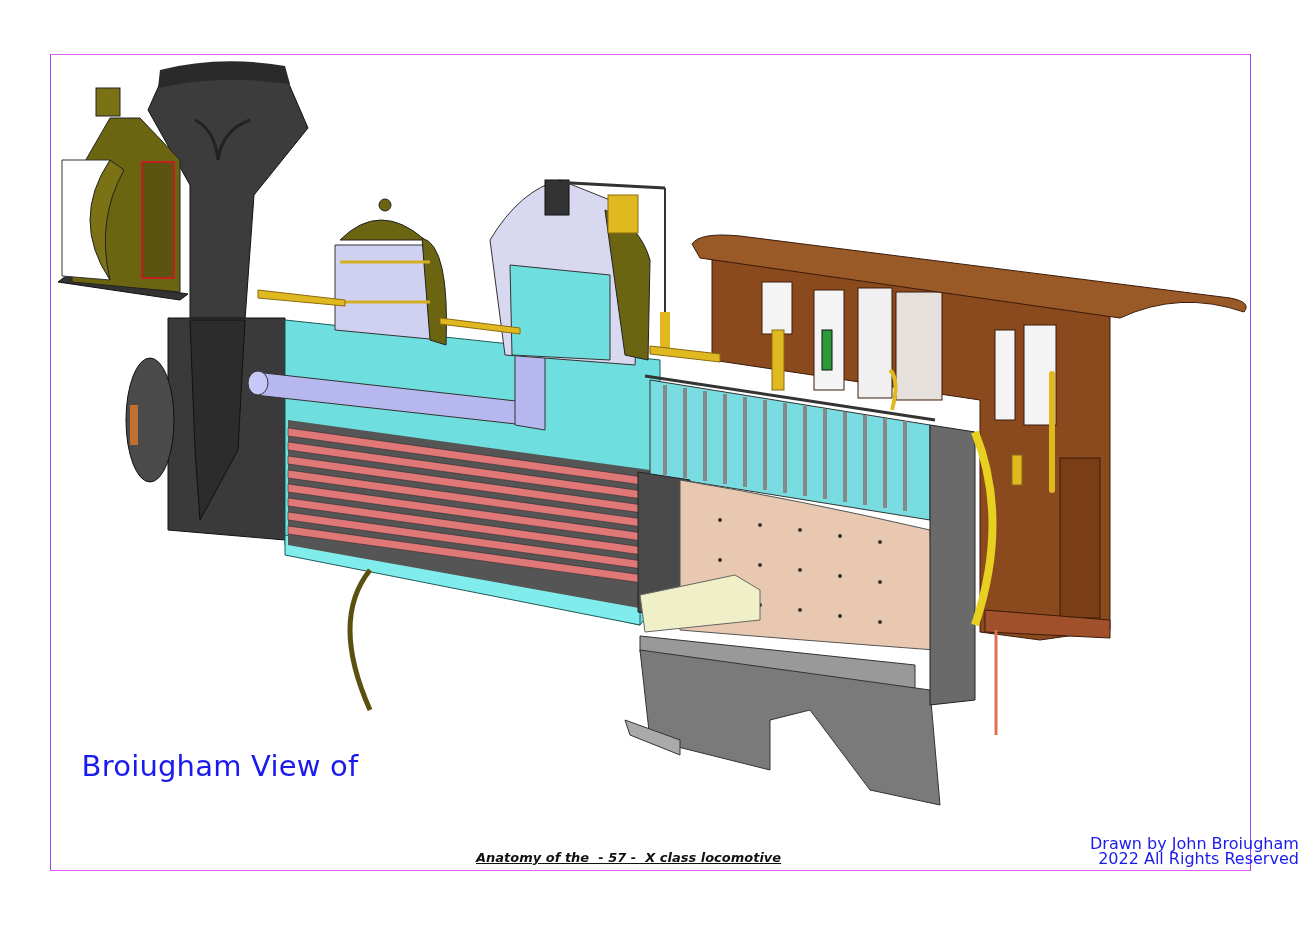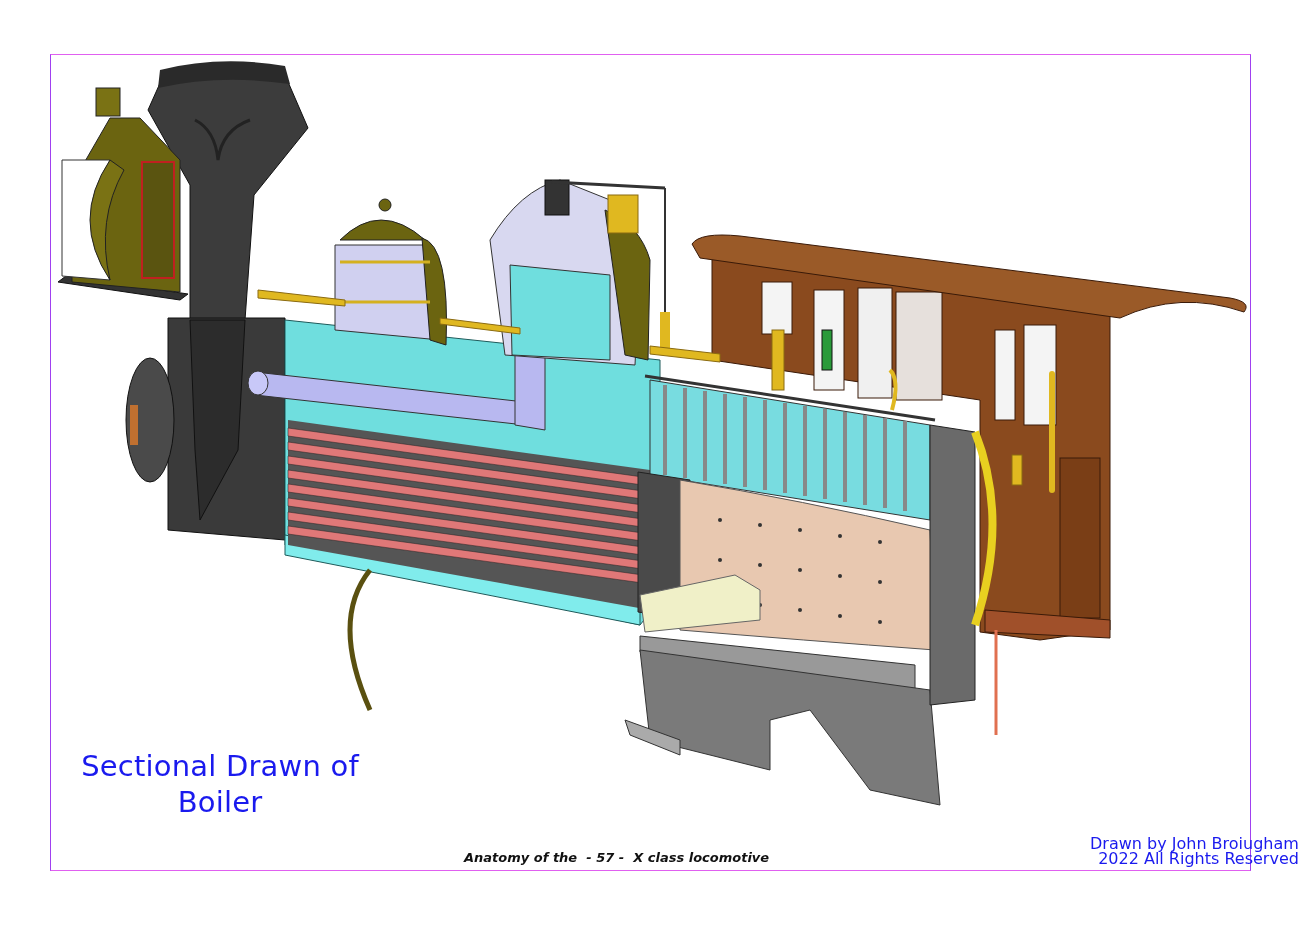--- a/index.html
+++ b/index.html
@@ -3,22 +3,22 @@
 <meta charset="utf-8">
 <style>
   html,body{margin:0;padding:0;background:#ffffff;}
   body{width:1306px;height:926px;position:relative;overflow:hidden;font-family:"DejaVu Sans",sans-serif;}
   .frame{position:absolute;left:50px;top:54px;width:1201px;height:817px;box-sizing:border-box;
     border-top:1.5px solid #e060f0;border-bottom:1.5px solid #e060f0;
     border-left:1.5px solid #a040f0;border-right:1.5px solid #a040f0;}
   .illustration{position:absolute;left:0;top:0;width:1306px;height:926px;}
   .title{position:absolute;left:70px;top:748px;width:300px;text-align:center;color:#1a1aee;
     font-family:"DejaVu Sans",sans-serif;font-size:29px;line-height:36px;letter-spacing:0.2px;}
-  .footer{position:absolute;left:464px;top:850px;color:#111;font-family:"DejaVu Sans",sans-serif;
-    font-style:italic;font-weight:bold;font-size:13px;white-space:pre;}
+  .footer{position:absolute;left:476px;top:850px;color:#111;font-family:"DejaVu Sans",sans-serif;
+    font-style:italic;font-weight:bold;font-size:13px;white-space:pre;text-decoration:underline;}
   .credit{position:absolute;left:1090px;top:836px;color:#1a1aee;font-family:"DejaVu Sans",sans-serif;
     font-size:16px;line-height:15px;text-align:right;}
 </style>
 </head>
 <body>
 
 <div class="frame"></div>
 
 <svg class="illustration" viewBox="0 0 1306 926" xmlns="http://www.w3.org/2000/svg">
 
@@ -175,22 +175,21 @@
     <rect x="822" y="330" width="10" height="40" fill="#2a9a3a" stroke="#111"></rect>
     <rect x="772" y="330" width="12" height="60" fill="#e0b820" stroke="#8a6a10"></rect>
     <path d="M890 370 Q900 380 892 410" stroke="#e0b820" stroke-width="4" fill="none"></path>
     <rect x="1012" y="455" width="10" height="30" fill="#e0b820" stroke="#8a6a10"></rect>
   </g>
 
   <path d="M370 570 Q330 620 370 710" fill="none" stroke="#5a5010" stroke-width="5"></path>
 </svg>
 
 <div class="title">
-  <div>Sectional Drawn of</div>
-  <div>Boiler</div>
+  <div>Broiugham View of</div>
 </div>
 
 <div class="footer">Anatomy of the  - 57 -  X class locomotive</div>
 
 <div class="credit">
   <div>Drawn by John Broiugham</div>
   <div>2022 All Rights Reserved</div>
 </div>
 
 </body></html>

